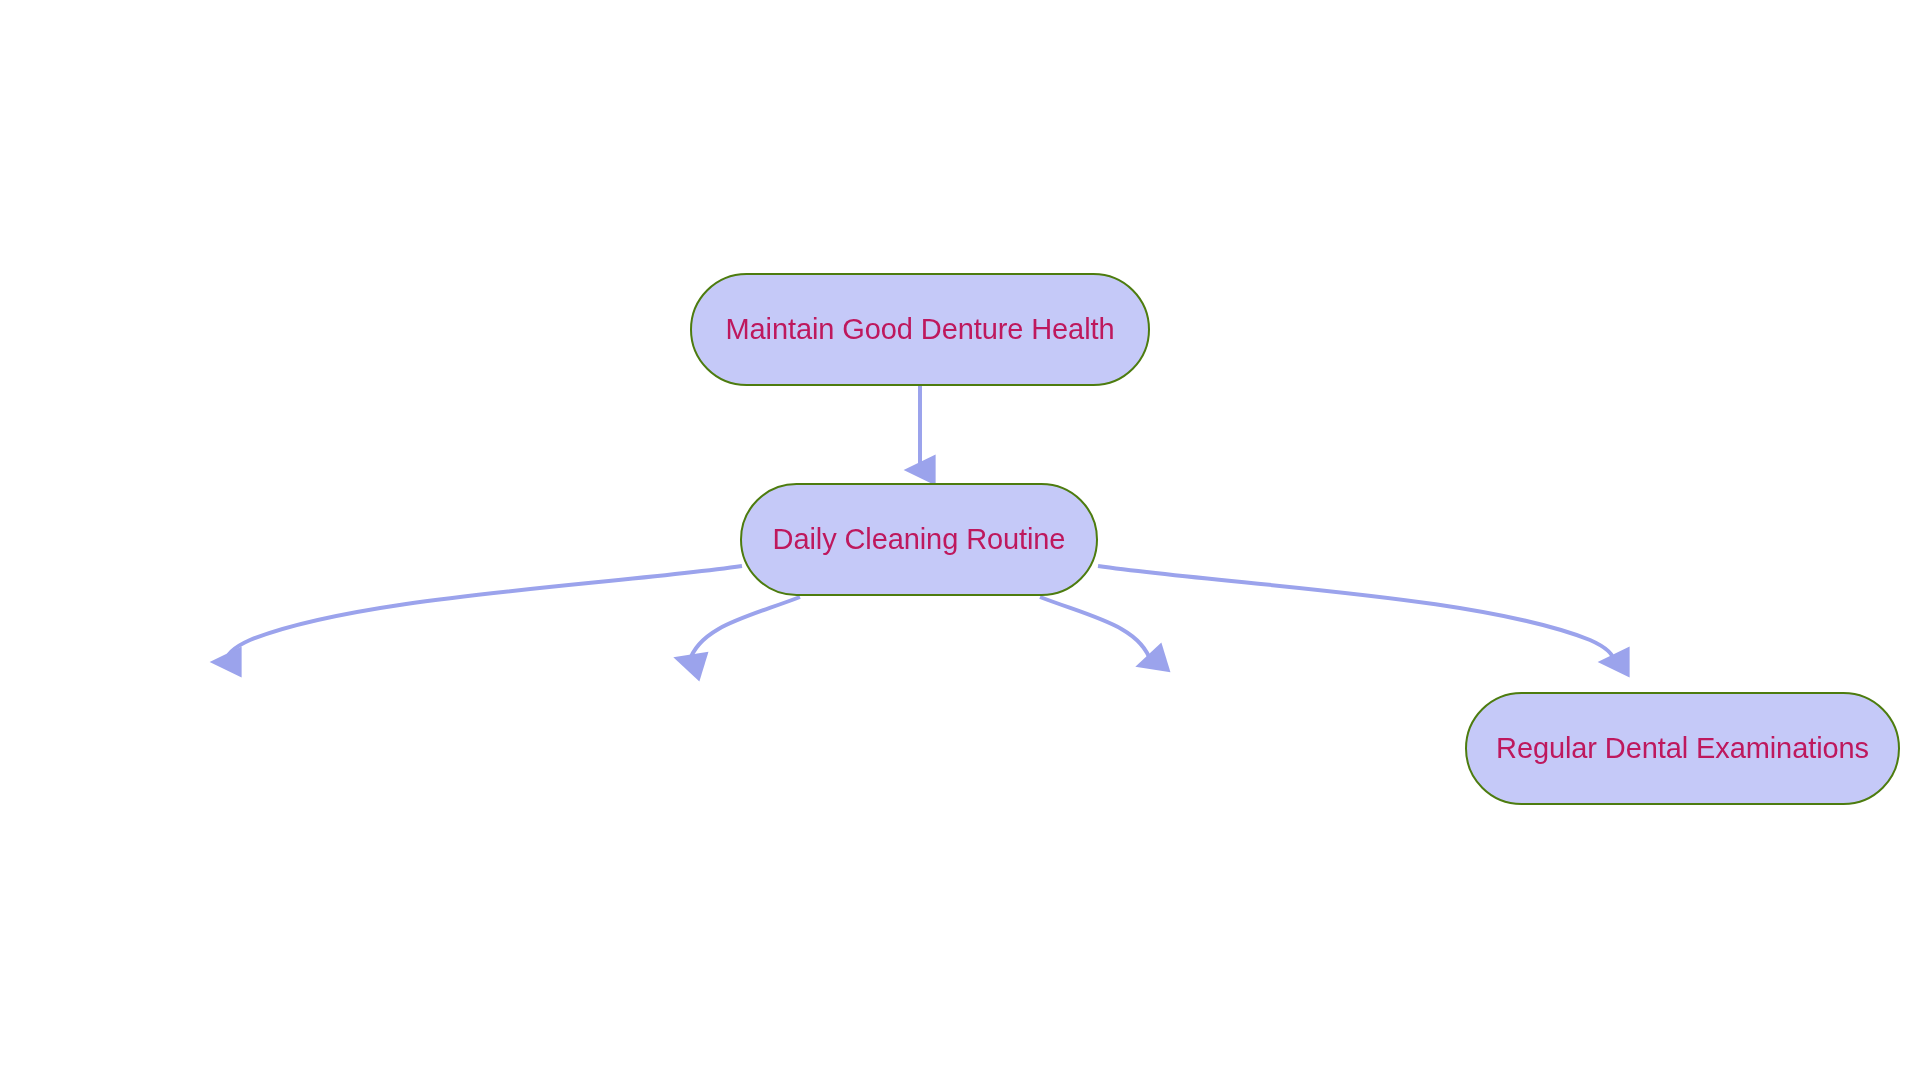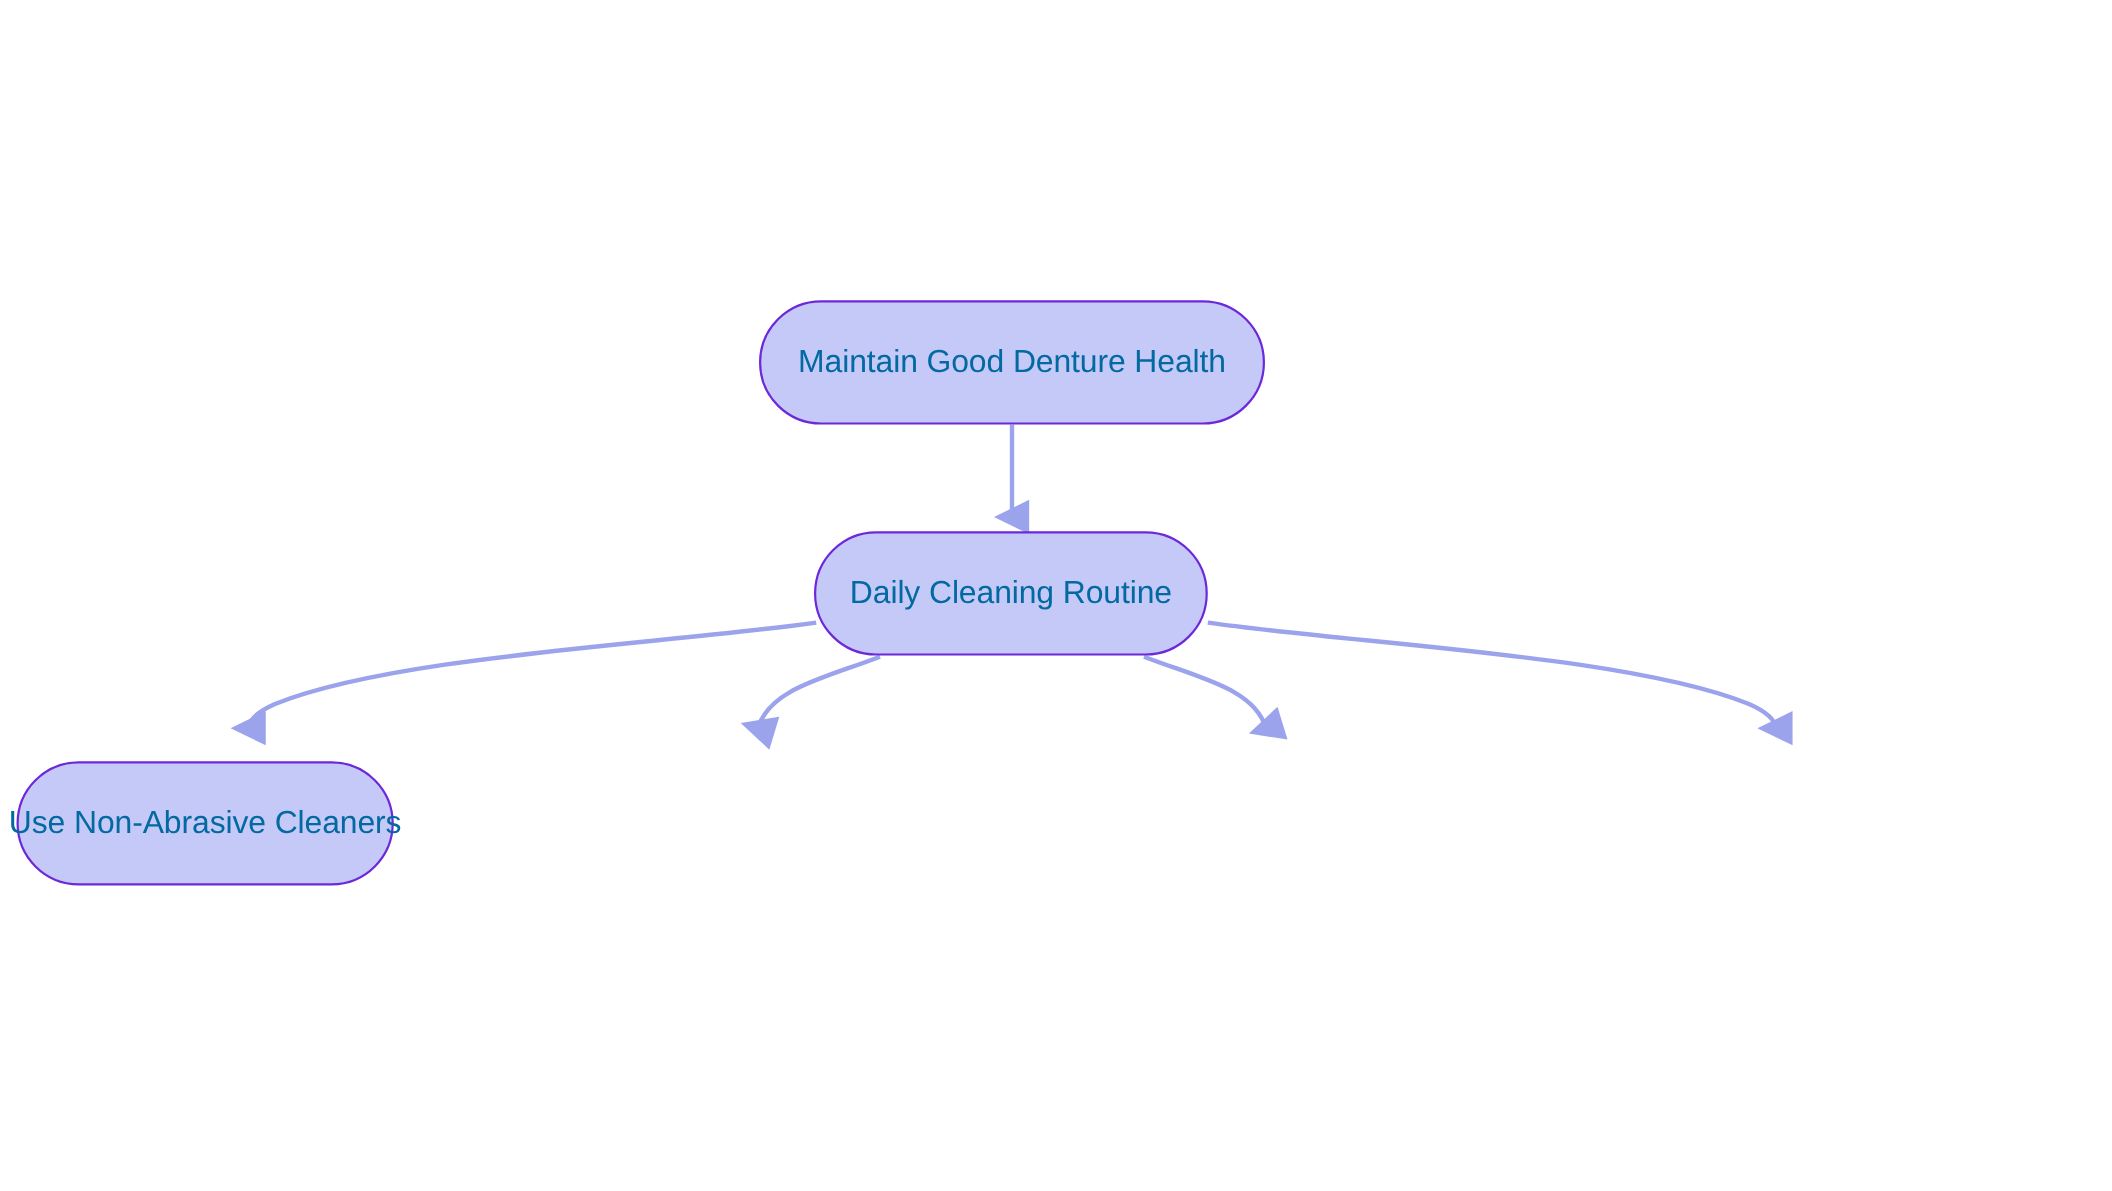--- a/index.html
+++ b/index.html
@@ -28,23 +28,23 @@
     height: 1083px;
     pointer-events: none;
   }
   .node {
     position: absolute;
     box-sizing: border-box;
     display: flex;
     align-items: center;
     justify-content: center;
     background: #c5c9f8;
-    border: 2px solid #6d28d9;
+    border: 2px solid #4d7c0f;
     border-radius: 9999px;
-    color: #0369a1;
+    color: #be185d;
     font-family: "Liberation Sans", sans-serif;
     font-weight: 400;
     white-space: nowrap;
     -webkit-font-smoothing: antialiased;
   }
   .node-label {
     display: block;
     line-height: 1;
     letter-spacing: -0.1px;
   }
@@ -97,20 +97,20 @@
   </svg>
 
   <div class="node node-root">
     <span class="node-label">Maintain Good Denture Health</span>
   </div>
 
   <div class="node node-branch">
     <span class="node-label">Daily Cleaning Routine</span>
   </div>
 
-  <div class="node node-leaf node-leaf-1">
-    <span class="node-label">Use Non-Abrasive Cleaners</span>
-  </div>
 
 
 
+  <div class="node node-leaf node-leaf-4">
+    <span class="node-label">Regular Dental Examinations</span>
+  </div>
 
 </div>
 
 </body></html>

